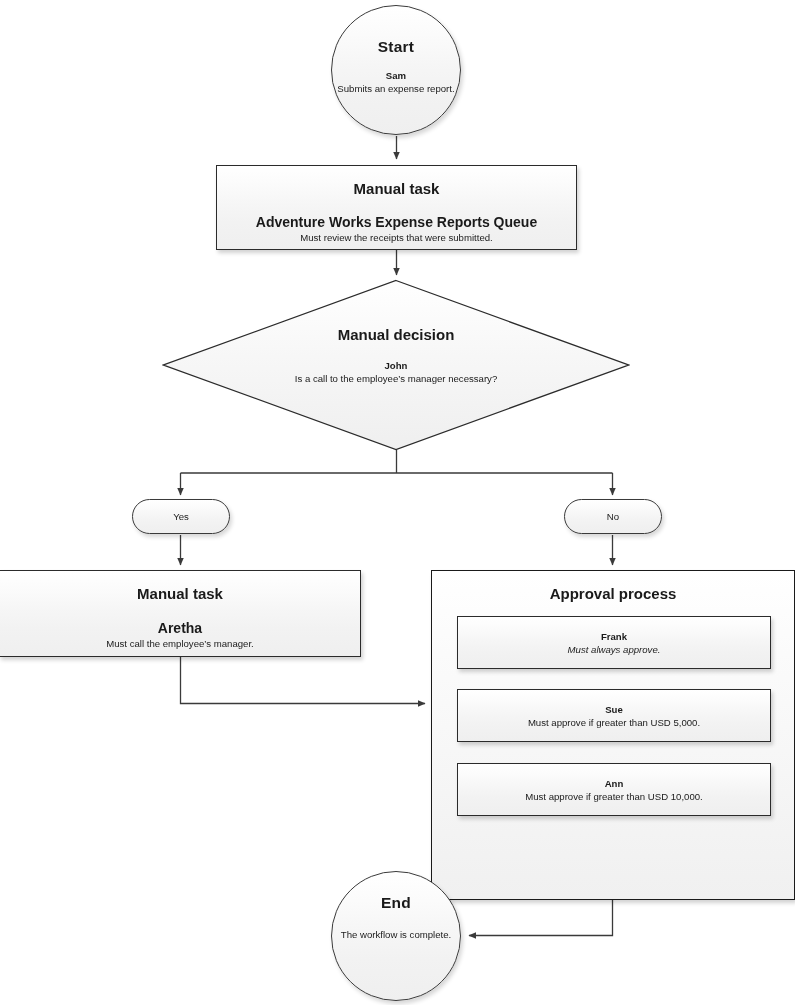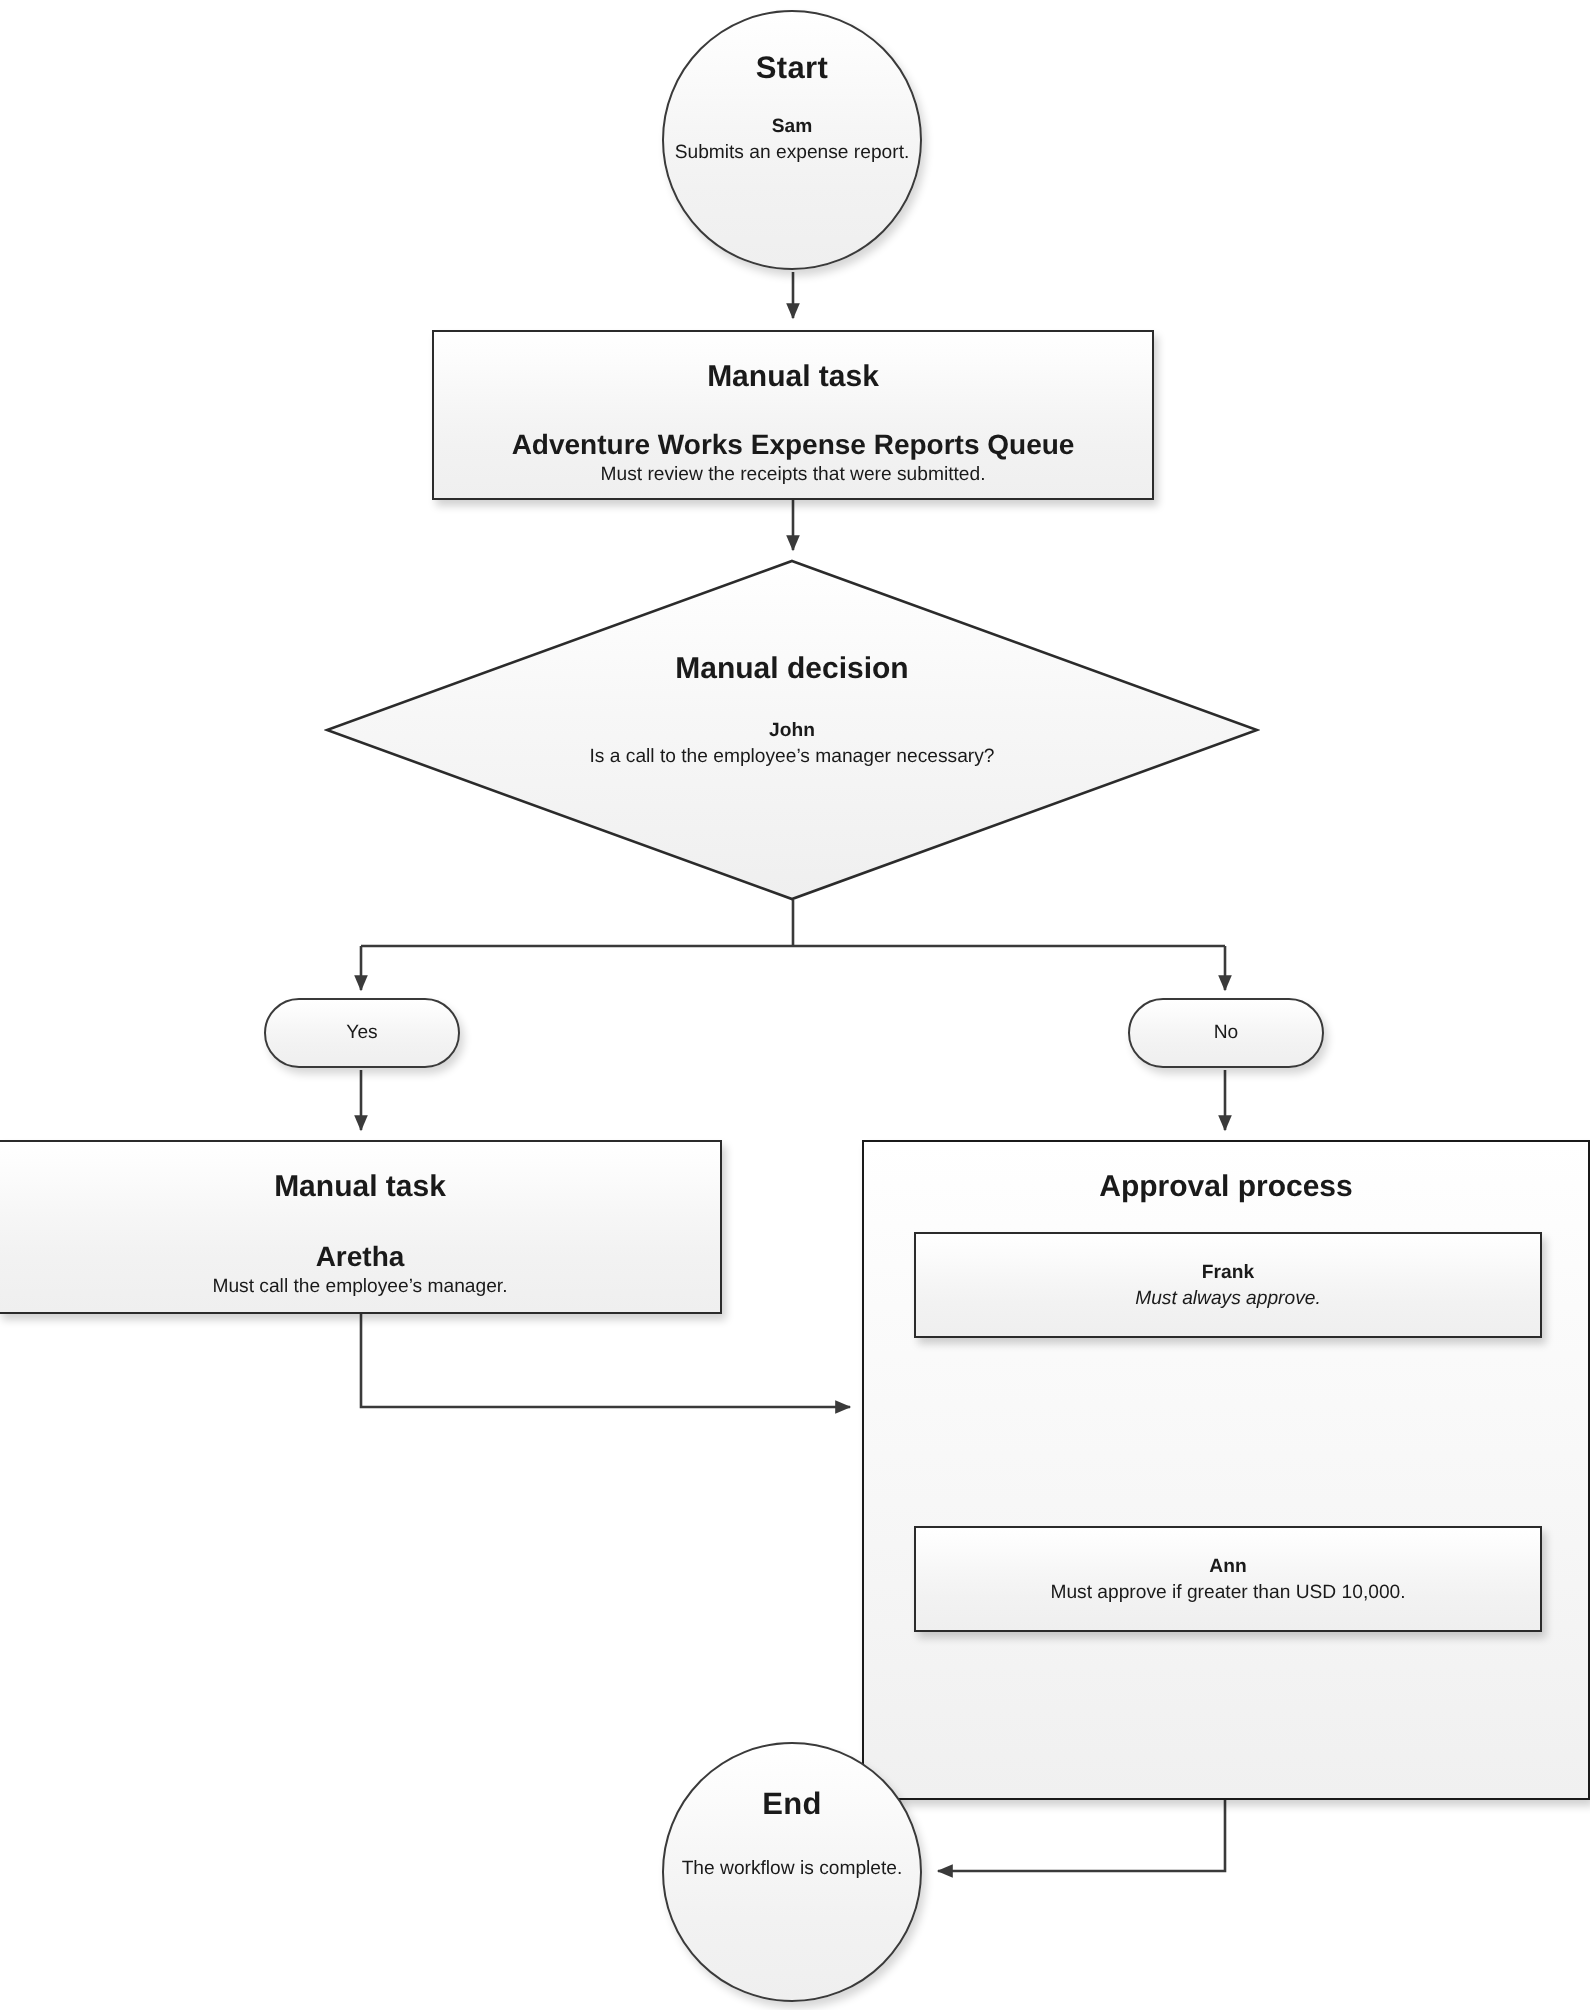--- a/index.html
+++ b/index.html
@@ -104,21 +104,21 @@
 
       <path d="M612.5,668 L612.5,684" marker-end="url(#arrow)"></path>
 
       <path d="M612.5,742 L612.5,757" marker-end="url(#arrow)"></path>
 
       <path d="M612.5,836 L612.5,935.5 L469,935.5" marker-end="url(#arrow)"></path>
     </g>
   </svg>
 
   <div class="node circle shape-fill" style="left:331px;top:5px;">
-    <div class="ttl" style="margin-top:20px;">Start</div>
+    <div class="ttl" style="margin-top:32px;">Start</div>
     <div class="who" style="margin-top:14px;text-align:right;">Sam</div>
     <div class="desc nowrap" style="margin-top:2px;">Submits an expense report.</div>
   </div>
 
   <div class="node rect shape-fill" style="left:216px;top:165px;width:361px;height:85px;">
     <div class="ttl" style="margin-top:14px;">Manual task</div>
     <div class="who" style="margin-top:17px;">Adventure Works Expense Reports Queue</div>
     <div class="desc" style="margin-top:2px;">Must review the receipts that were submitted.</div>
   </div>
 
@@ -155,20 +155,24 @@
   </div>
 
   <div class="node container-box" style="left:431px;top:570px;width:364px;height:330px;">
     <div class="ttl" style="margin-top:14px;">Approval process</div>
 
     <div class="sub-rect shape-fill" style="left:25px;top:45px;width:314px;height:53px;">
       <div class="who">Frank</div>
       <div class="desc" style="margin-top:2px;font-style:italic;">Must always approve.</div>
     </div>
 
+    <div class="sub-rect shape-fill" style="left:25px;top:118px;width:314px;height:53px;">
+      <div class="who">Sue</div>
+      <div class="desc" style="margin-top:2px;">Must approve if greater than USD 5,000.</div>
+    </div>
 
     <div class="sub-rect shape-fill" style="left:25px;top:192px;width:314px;height:53px;">
       <div class="who">Ann</div>
       <div class="desc" style="margin-top:2px;">Must approve if greater than USD 10,000.</div>
     </div>
   </div>
 
   <div class="node circle shape-fill" style="left:331px;top:871px;">
     <div class="ttl" style="margin-top:22px;">End</div>
     <div class="desc nowrap" style="margin-top:17px;">The workflow is complete.</div>

